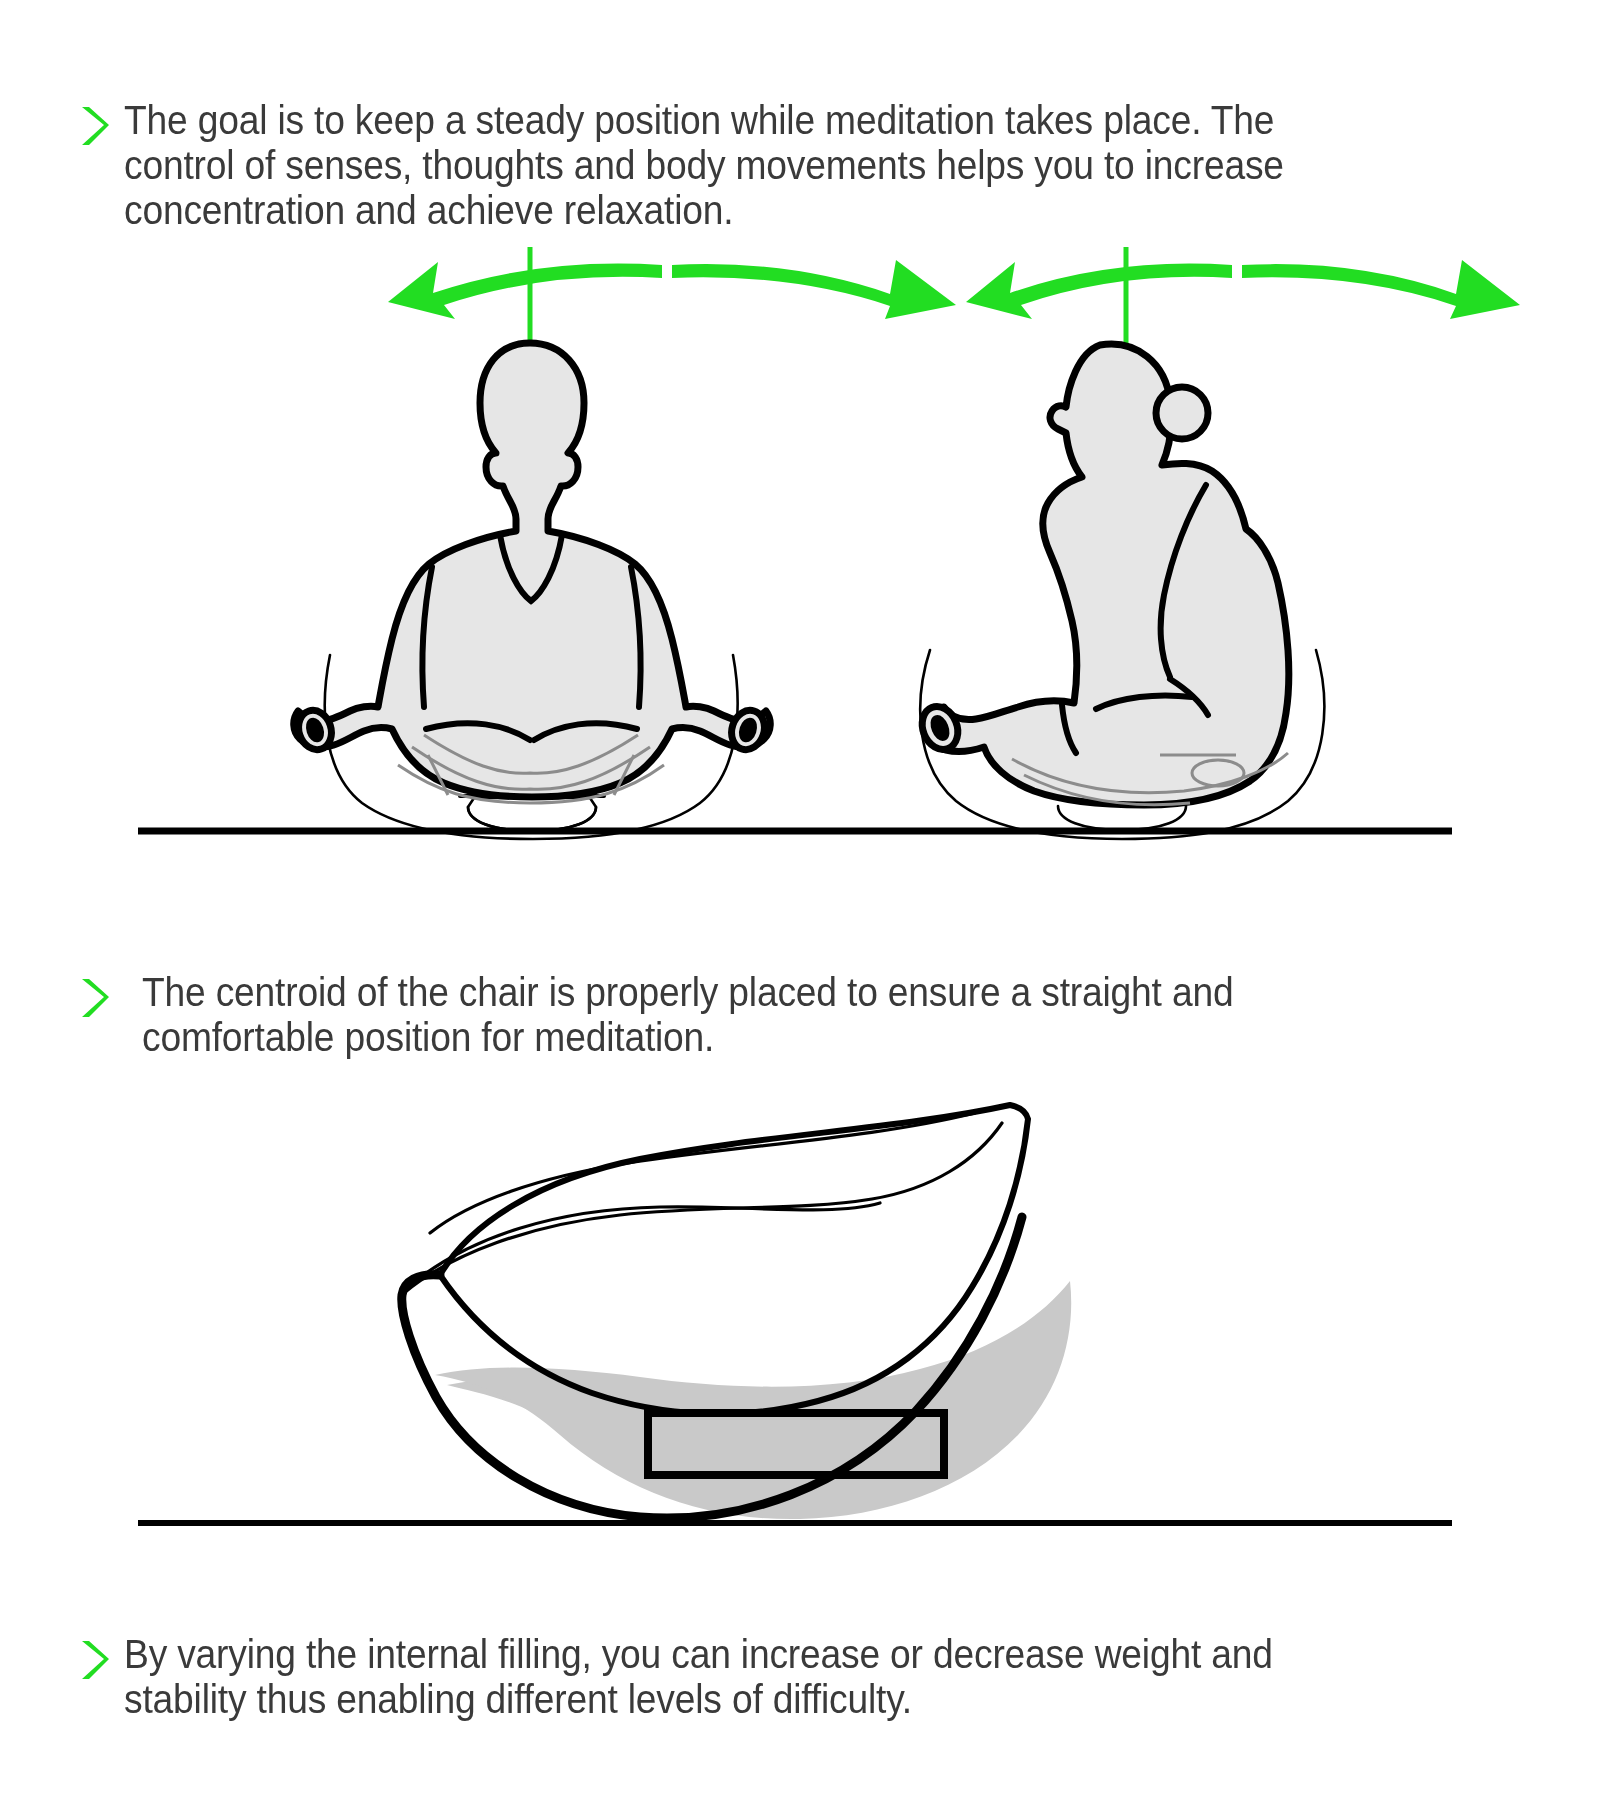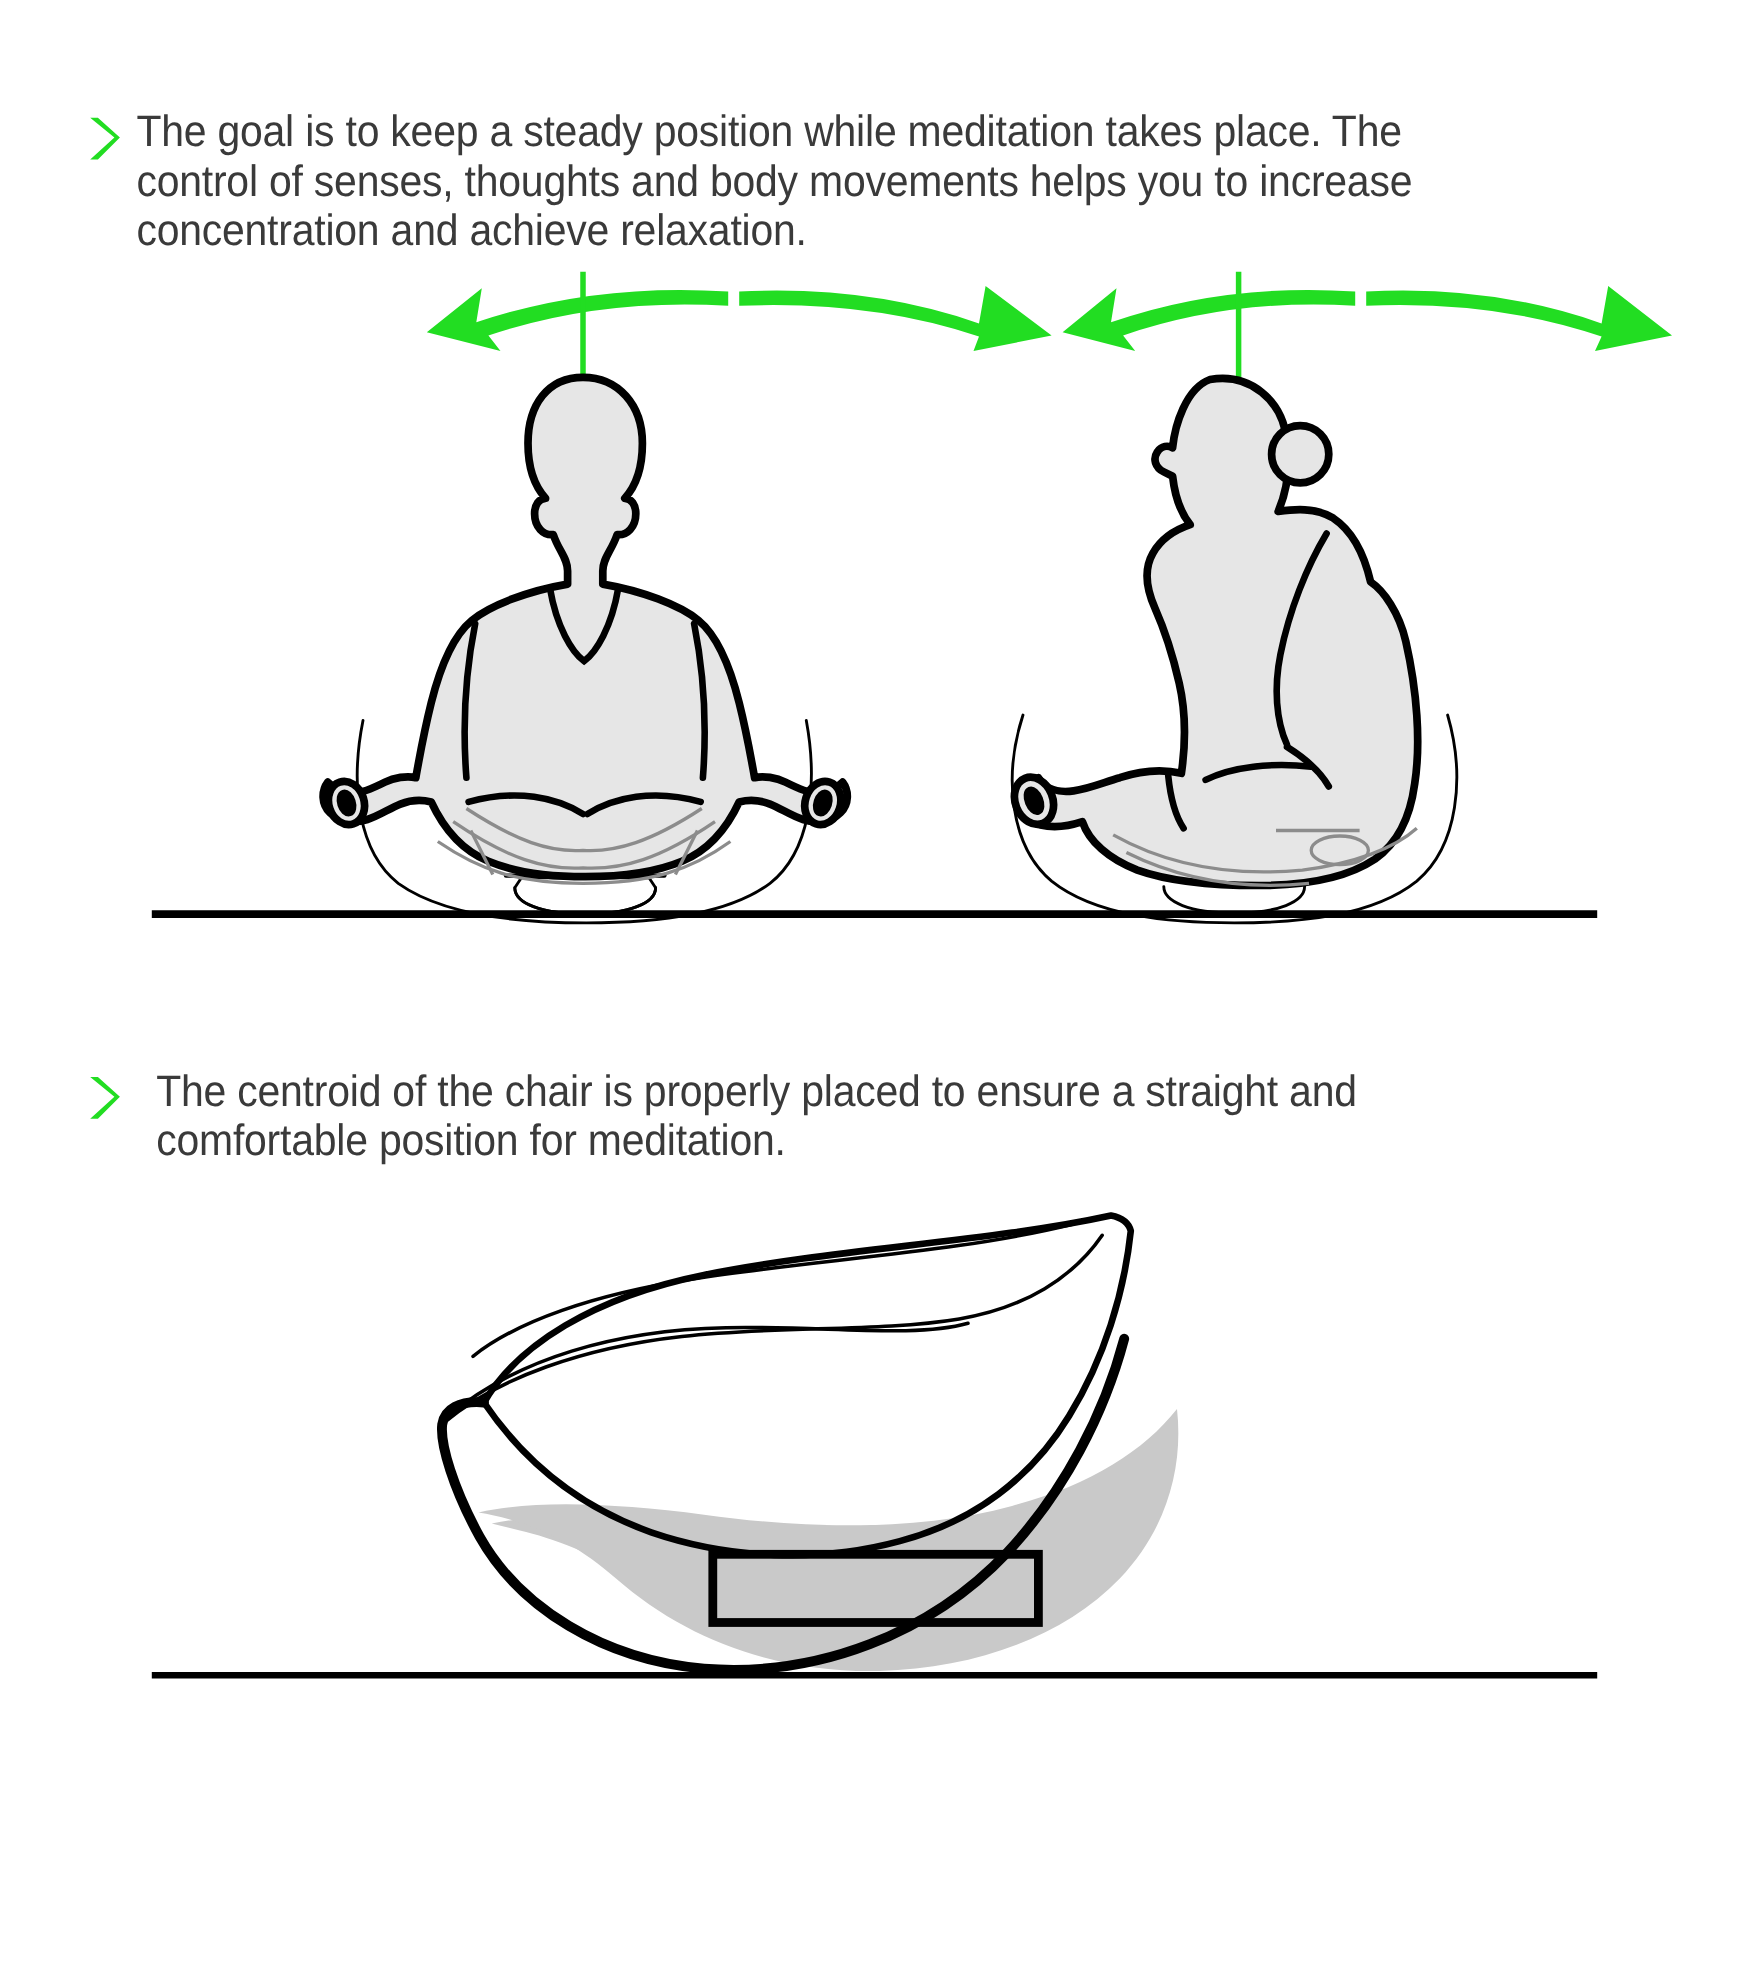--- a/index.html
+++ b/index.html
@@ -287,14 +287,22 @@
         <path d="M430,128 C470,96 540,72 628,58 C740,40 870,34 975,8" stroke-width="3.2"></path>
         <path d="M404,188 C452,148 530,120 620,110 C710,100 800,106 872,94
                  C932,84 976,56 1002,18" stroke-width="3.2"></path>
         <path d="M408,182 C470,130 560,104 660,102 C748,100 830,112 880,98" stroke-width="3.2"></path>
       </g>
 
       <line x1="138" y1="418" x2="1452" y2="418" stroke="#000000" stroke-width="6"></line>
     </svg>
   </div>
 
+  <div class="bullet-row" id="bullet-3">
+    <span class="chev">
+      <svg width="34" height="44" viewBox="0 0 34 44">
+        <path d="M4 3 L26 21 L4 41 L11 41 L31 21 L11 3 Z" fill="#22DD22"></path>
+      </svg>
+    </span>
+    <div class="btext">By varying the internal filling, you can increase or decrease weight and stability thus enabling different levels of difficulty.</div>
+  </div>
 
 </div>
 
 </body></html>

